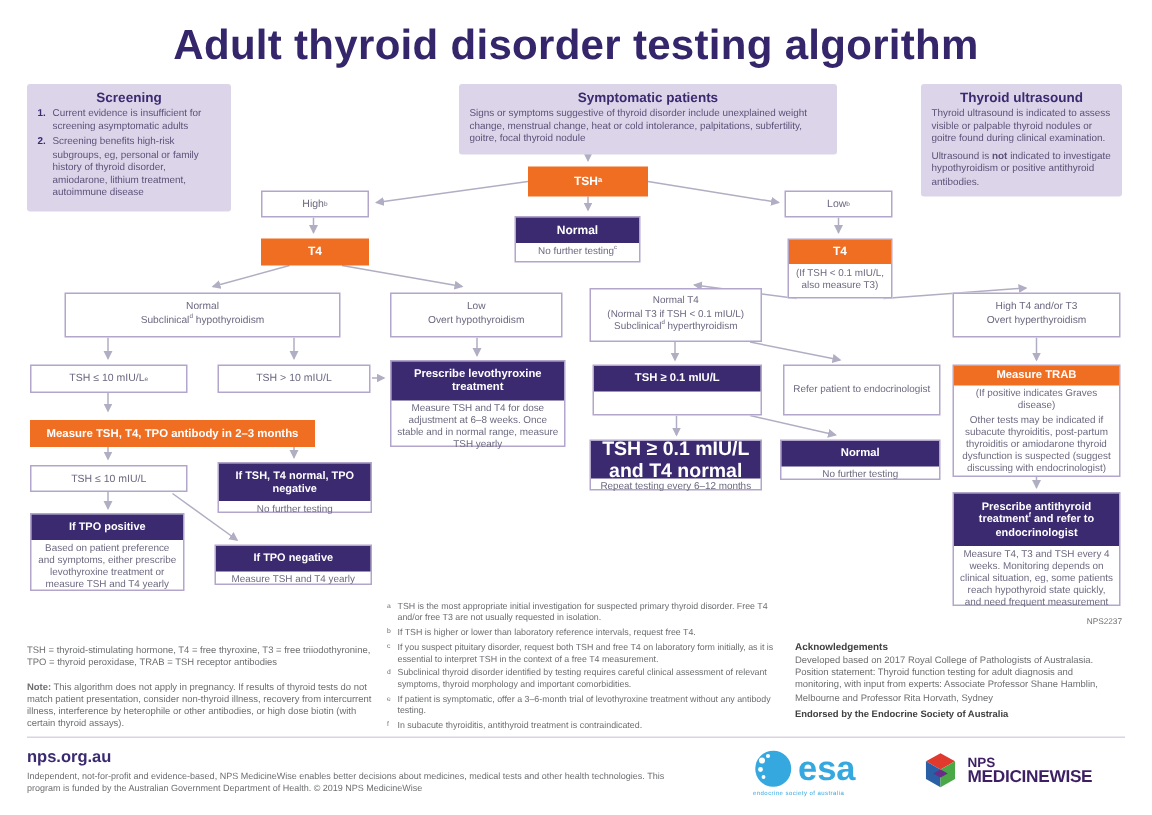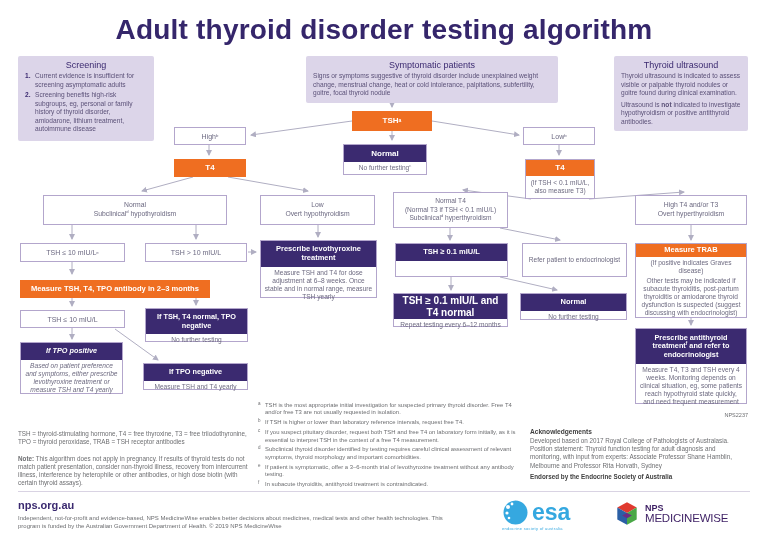--- a/index.html
+++ b/index.html
@@ -1,42 +1,42 @@
 <!DOCTYPE html>
 <html><head>
 <meta charset="utf-8">
 <style>
   html,body{margin:0;padding:0;background:#ffffff;}
   #page{position:relative;width:768px;height:543px;background:#ffffff;overflow:hidden;
         font-family:"Liberation Sans",sans-serif;}
   .abs{position:absolute;}
   .title{width:100%;text-align:center;top:14px;left:0;font-size:28px;font-weight:bold;color:#35266b;letter-spacing:.2px;}
   .infobox{background:#dcd5e9;border-radius:2px;padding:4px 7px 5px;color:#5b5178;box-sizing:border-box;}
-  .ititle{font-weight:normal;color:#3b2a70;text-align:center;font-size:9px;margin-bottom:2px;}
+  .ititle{font-weight:bold;color:#3b2a70;text-align:center;font-size:9px;margin-bottom:2px;}
   .ibody{font-size:6.6px;line-height:1.3;}
   .srow{display:flex;font-size:6.6px;line-height:1.3;margin-bottom:2px;}
   .snum{font-weight:bold;color:#3b2a70;width:10px;flex:none;}
   .node{box-sizing:border-box;border:1px solid #b3a6cc;background:#ffffff;display:flex;flex-direction:column;}
   .pbar{background:#3b2a70;color:#ffffff;font-weight:bold;display:flex;align-items:center;justify-content:center;text-align:center;line-height:1.15;padding:2px 2px;}
   .obar{background:#ef6e21;color:#ffffff;font-weight:bold;display:flex;align-items:center;justify-content:center;text-align:center;line-height:1.1;}
   .wlab{box-sizing:border-box;border:1px solid #b3a6cc;background:#fff;color:#6b6880;display:flex;align-items:center;justify-content:center;text-align:center;font-size:7px;}
   .nbody{color:#6d6a80;text-align:center;font-size:6.6px;line-height:1.22;padding:2px 3px;flex:1;display:flex;flex-direction:column;align-items:center;justify-content:center;}
   sup{font-size:62%;vertical-align:super;line-height:0;}
   .fn{font-size:5.9px;color:#6d6e71;line-height:1.25;}
   .fnitem{margin-bottom:2.5px;display:flex;}
   .fnmark{flex:none;width:7px;text-align:left;font-size:4.5px;position:relative;top:-1px;}
   .divider{height:1px;background:#d9d3e3;}
   .footlink{font-size:11px;font-weight:bold;color:#3b2a70;}
   .disc{font-size:6px;color:#6d6e71;line-height:1.35;}
   .ackt{font-size:6.6px;font-weight:bold;color:#404040;}
   .ackb{font-size:6.3px;color:#6d6e71;line-height:1.3;}
   .esa-text{font-size:23px;font-weight:bold;color:#35a8e0;line-height:1;}
   .esa-tag{font-size:4px;color:#35a8e0;letter-spacing:.3px;}
   .npsw1{font-size:9px;font-weight:bold;color:#3d1f64;line-height:1;}
-  .npsw2{font-size:11.5px;font-weight:normal;color:#3d1f64;line-height:1;letter-spacing:-.2px;}
+  .npsw2{font-size:11.5px;font-weight:bold;color:#3d1f64;line-height:1;letter-spacing:-.2px;}
   svg.conn{position:absolute;left:0;top:0;}
 </style>
 </head>
 <body>
 
 <div id="page">
 
   <svg class="conn" width="768" height="543">
     <defs>
       <marker id="ah" markerWidth="7" markerHeight="7" refX="5" refY="3" orient="auto">
@@ -176,32 +176,32 @@
 
   <div class="abs obar" style="left:20px;top:280px;width:190px;height:18px;font-size:7.6px;">Measure TSH, T4, TPO antibody in 2–3 months</div>
 
   <div class="abs wlab" style="left:20px;top:310px;width:105px;height:18px;">TSH ≤ 10 mIU/L</div>
 
   <div class="abs node" style="left:145px;top:308px;width:103px;height:34px;">
     <div class="pbar" style="height:21px;font-size:7.3px;flex:none;">If TSH, T4 normal, TPO negative</div>
     <div class="nbody">No further testing</div>
   </div>
 
-  <div class="abs node" style="left:20px;top:342px;width:103px;height:52px;font-style:italic;">
+  <div class="abs node" style="left:20px;top:342px;width:103px;height:52px;">
     <div class="pbar" style="height:13px;font-size:7.3px;flex:none;">If TPO positive</div>
     <div class="nbody">Based on patient preference and symptoms, either prescribe levothyroxine treatment or measure TSH and T4 yearly</div>
   </div>
 
   <div class="abs node" style="left:143px;top:363px;width:105px;height:27px;">
     <div class="pbar" style="height:13px;font-size:7.3px;flex:none;">If TPO negative</div>
     <div class="nbody">Measure TSH and T4 yearly</div>
   </div>
 
   <div class="abs node" style="left:393px;top:293px;width:115px;height:34px;">
-    <div class="pbar" style="height:21px;font-size:10px;flex:none;">TSH ≥ 0.1 mIU/L and T4 normal</div>
+    <div class="pbar" style="height:21px;font-size:13px;flex:none;">TSH ≥ 0.1 mIU/L and T4 normal</div>
     <div class="nbody">Repeat testing every 6–12 months</div>
   </div>
 
   <div class="abs node" style="left:520px;top:293px;width:107px;height:27px;">
     <div class="pbar" style="height:13px;font-size:7.5px;flex:none;">Normal</div>
     <div class="nbody">No further testing</div>
   </div>
 
   <div class="abs node" style="left:635px;top:328px;width:112px;height:76px;">
     <div class="pbar" style="height:31px;font-size:7.3px;flex:none;">

